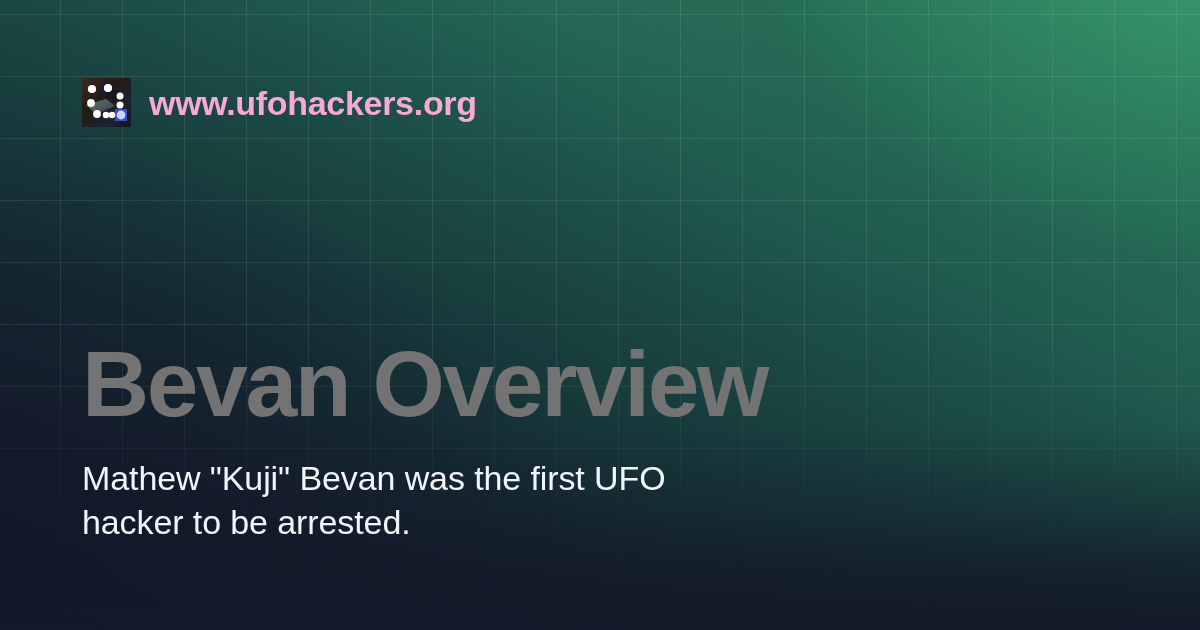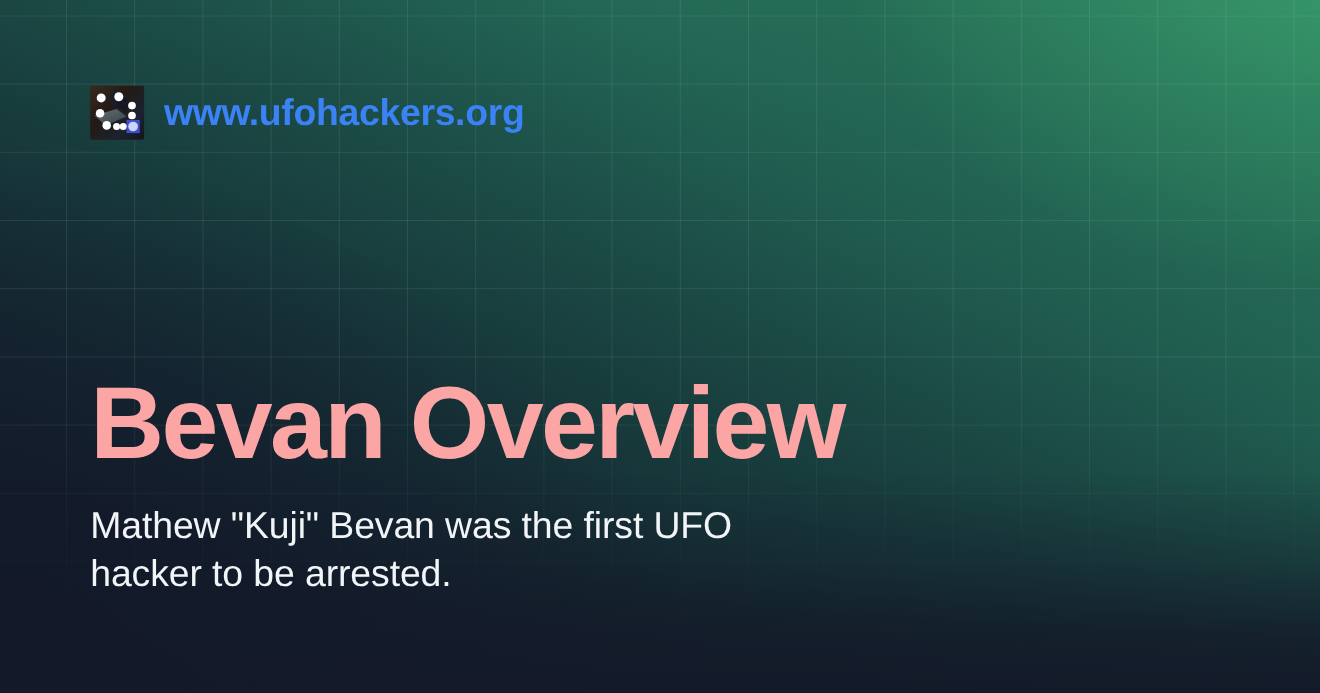--- a/index.html
+++ b/index.html
@@ -117,39 +117,39 @@
     background: #2b2019;
   }
   .brand-logo svg {
     display: block;
     width: 49px;
     height: 49px;
   }
   .brand-url {
     font-size: 34px;
     font-weight: bold;
-    color: #3b82f6;
+    color: #f9a8d4;
     letter-spacing: -0.3px;
     white-space: nowrap;
     line-height: 1;
   }
 
   
   .content {
     position: absolute;
     left: 82px;
     top: 338px;
     width: 1000px;
   }
   .headline {
     margin: 0;
     font-size: 93px;
     font-weight: bold;
     line-height: 1.0;
-    color: #fca5a5;
+    color: #737373;
     letter-spacing: -2.4px;
     white-space: nowrap;
   }
   .subhead {
     margin: 26px 0 0 0;
     font-size: 34px;
     font-weight: normal;
     line-height: 1.28;
     color: #f2f5f8;
     letter-spacing: -0.1px;

